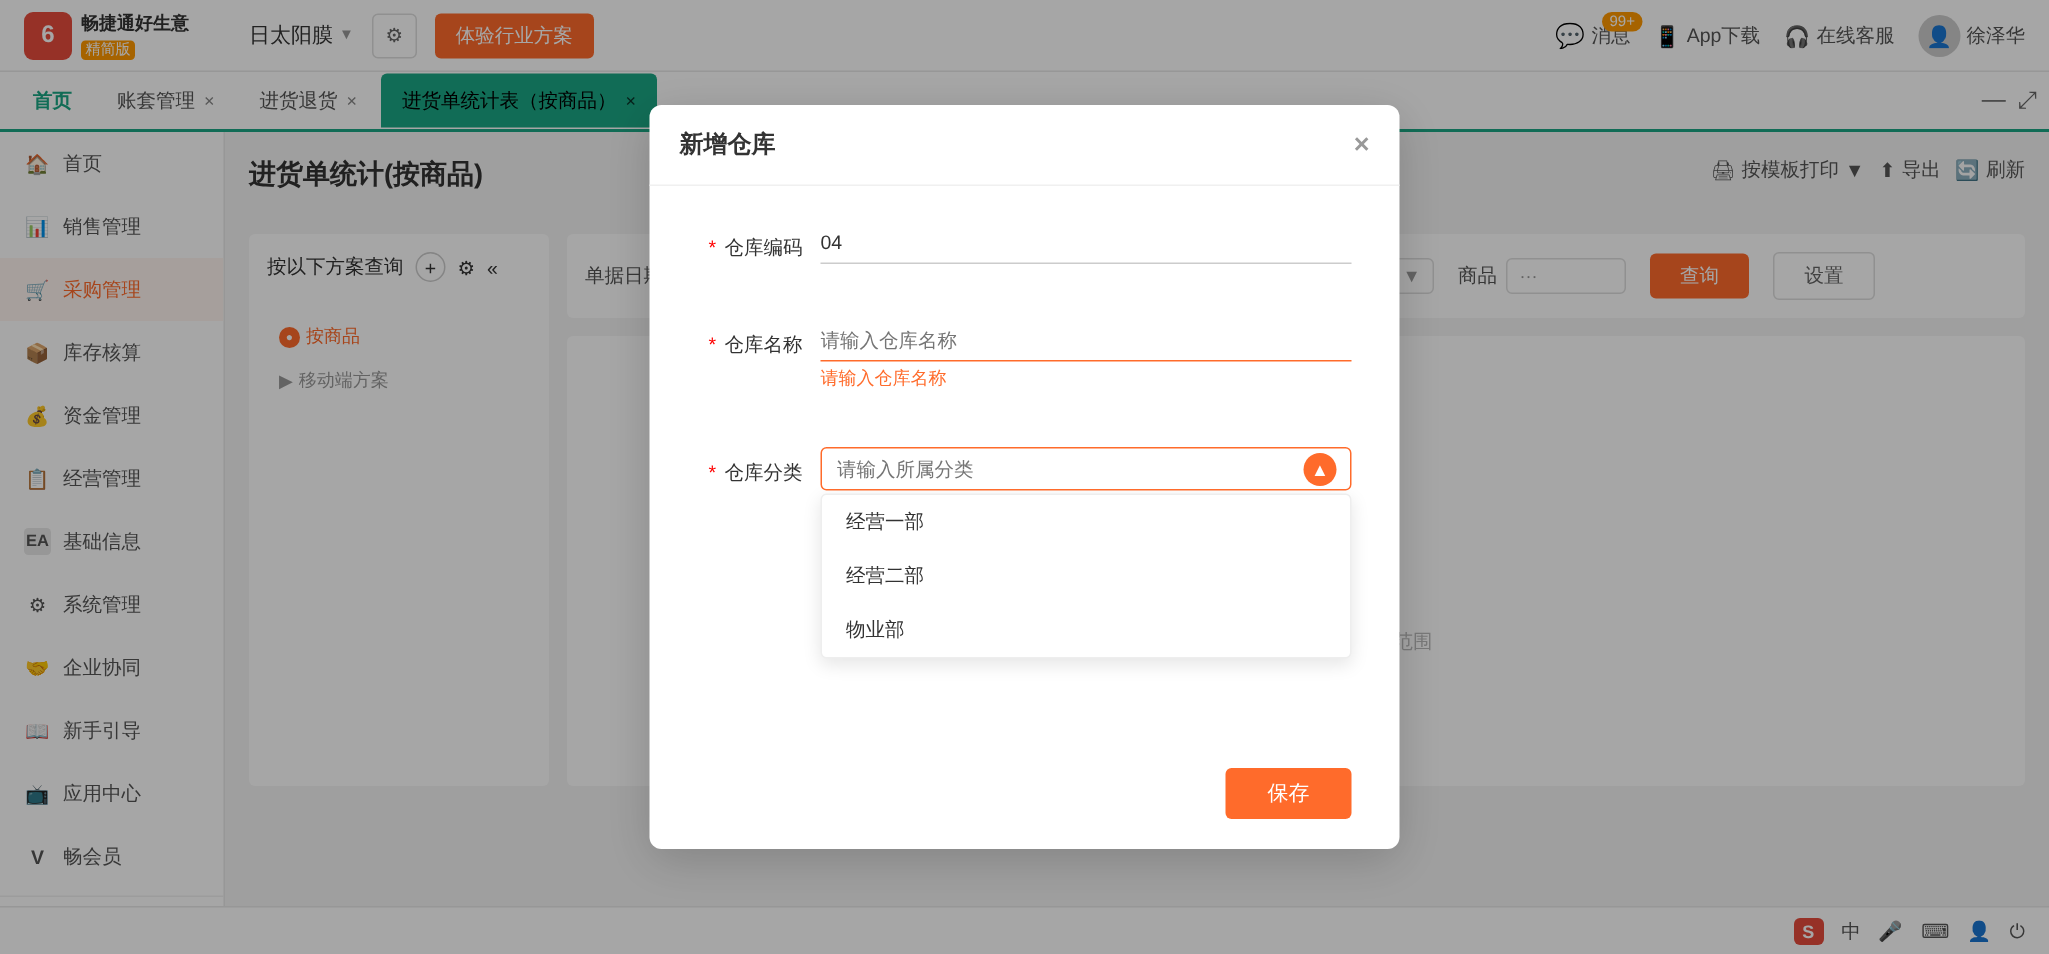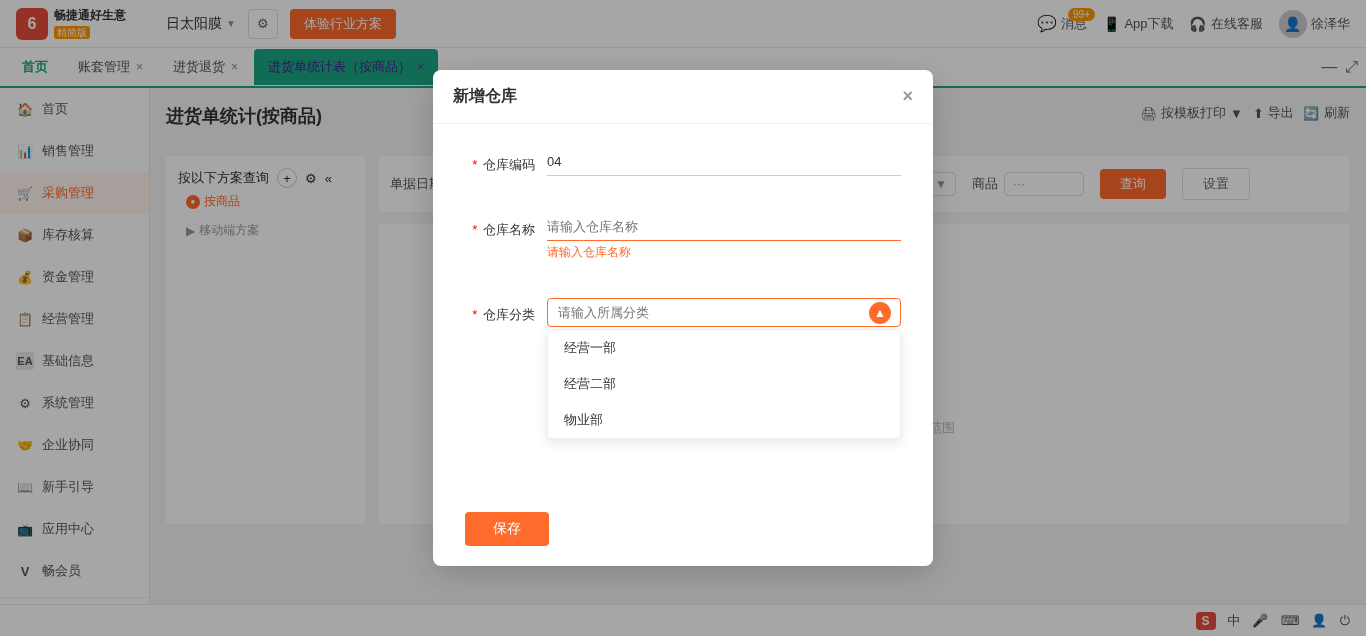--- a/index.html
+++ b/index.html
@@ -22,21 +22,21 @@
     .badge { background: #f90; color: #fff; border-radius: 8px; font-size: 10px; padding: 1px 5px; position: absolute; top: -6px; right: -8px; }
     .user-avatar { width: 28px; height: 28px; background: #ccc; border-radius: 50%; display: flex; align-items: center; justify-content: center; font-size: 12px; color: #fff; }
 
     
     .tab-bar {
       display: flex; align-items: center; background: #fff; border-bottom: 2px solid #1ba784; height: 40px; padding: 0 8px; gap: 2px;
     }
     .tab-item {
       display: flex; align-items: center; gap: 6px; padding: 0 14px; height: 36px; border-radius: 4px 4px 0 0; cursor: pointer; font-size: 13px; color: #555; white-space: nowrap;
     }
-    .tab-item.active { background: #1ba784; color: #4c1d95; }
+    .tab-item.active { background: #1ba784; color: #000000; }
     .tab-item .tab-close { font-size: 12px; opacity: 0.7; }
     .tab-home { color: #1ba784; font-weight: bold; }
     .tab-right-actions { margin-left: auto; display: flex; align-items: center; gap: 8px; }
     .tab-action-btn { color: #666; cursor: pointer; font-size: 16px; }
 
     
     .main-layout { display: flex; height: calc(636px - 88px); }
 
     
     .sidebar { width: 150px; background: #fff; border-right: 1px solid #e8e8e8; display: flex; flex-direction: column; overflow-y: auto; }
@@ -44,21 +44,21 @@
       display: flex; align-items: center; gap: 8px; padding: 12px 16px; color: #555; cursor: pointer; font-size: 13px;
     }
     .sidebar-item.active { background: #fff5f0; color: #ff6b2b; }
     .sidebar-icon { width: 18px; height: 18px; display: flex; align-items: center; justify-content: center; }
     .sidebar-bottom { margin-top: auto; border-top: 1px solid #f0f0f0; }
 
     
     .content-area { flex: 1; background: #f5f5f5; padding: 16px; overflow: auto; position: relative; }
     .page-title { font-size: 18px; font-weight: bold; color: #333; margin-bottom: 16px; }
     .content-header { display: flex; justify-content: space-between; align-items: flex-start; margin-bottom: 12px; }
-    .filter-title { display: flex; align-items: center; gap: 8px; margin-bottom: 1px; font-size: 13px; color: #333; }
+    .filter-title { display: flex; align-items: center; gap: 8px; margin-bottom: 24px; font-size: 13px; color: #333; }
     .filter-plan-item { display: flex; align-items: center; gap: 4px; padding: 4px 8px; cursor: pointer; font-size: 12px; }
     .filter-plan-item.active { color: #ff6b2b; }
     .active-dot { width: 14px; height: 14px; background: #ff6b2b; border-radius: 50%; display: flex; align-items: center; justify-content: center; }
 
     
     .overlay {
       position: fixed; top: 0; left: 0; width: 1366px; height: 636px;
       background: rgba(0,0,0,0.35); z-index: 100; display: flex; align-items: center; justify-content: center;
     }
 
@@ -94,21 +94,21 @@
     
     .dropdown-list {
       background: #fff; border: 1px solid #eee; border-radius: 4px; box-shadow: 0 4px 12px rgba(0,0,0,0.1); margin-top: 2px;
     }
     .dropdown-item {
       padding: 9px 16px; font-size: 13px; color: #333; cursor: pointer;
     }
     .dropdown-item.highlighted { background: #fde8d8; color: #333; }
 
     
-    .dialog-footer { padding: 12px 32px 20px; display: flex; justify-content: flex-start; gap: 10px; }
+    .dialog-footer { padding: 12px 32px 20px; display: flex; justify-content: flex-end; gap: 10px; }
     .btn-save { background: #ff6b2b; color: #fff; border: none; border-radius: 4px; padding: 8px 28px; font-size: 14px; cursor: pointer; }
 
     
     .content-toolbar { display: flex; gap: 10px; align-items: center; }
     .ct-btn { display: flex; align-items: center; gap: 4px; font-size: 13px; color: #555; cursor: pointer; }
     .query-btn { background: #ff6b2b; color: #fff; border: none; border-radius: 4px; padding: 6px 20px; font-size: 13px; cursor: pointer; }
     .set-btn { background: #fff; color: #666; border: 1px solid #ddd; border-radius: 4px; padding: 6px 20px; font-size: 13px; cursor: pointer; }
 
     
     .status-bar { position: fixed; bottom: 0; left: 0; width: 1366px; height: 32px; background: #fff; border-top: 1px solid #e8e8e8; display: flex; align-items: center; justify-content: flex-end; padding: 0 16px; gap: 12px; z-index: 5; }

